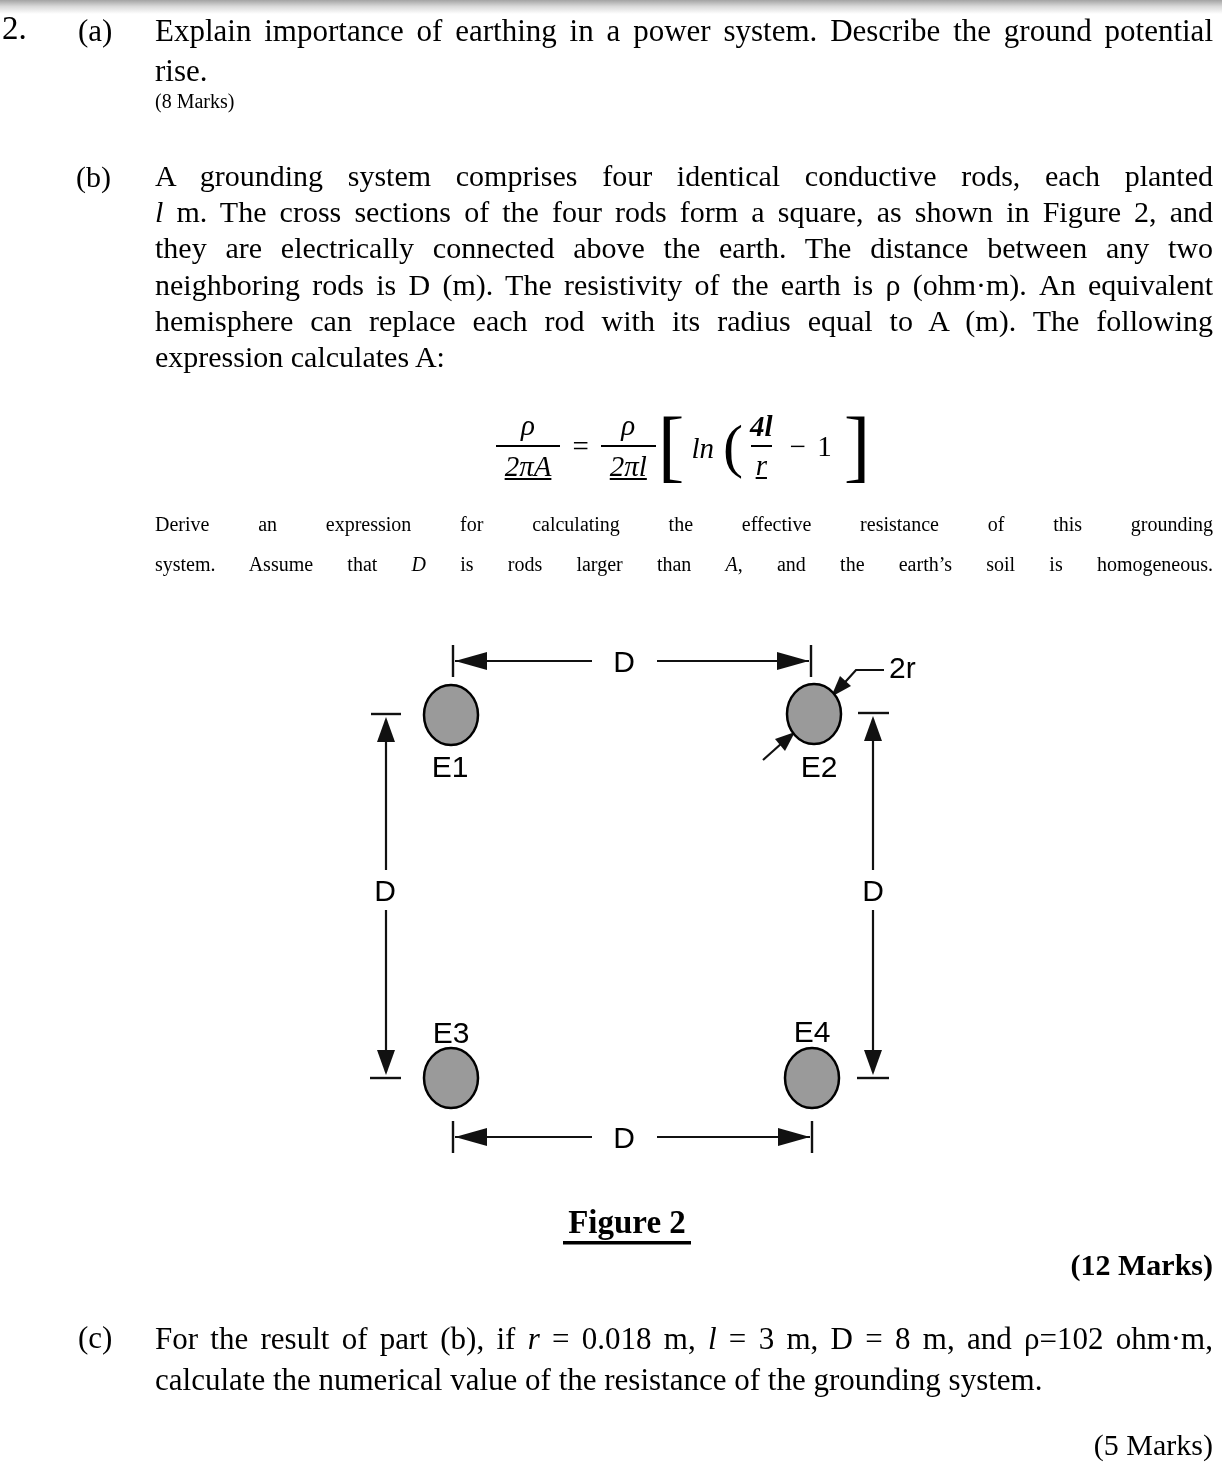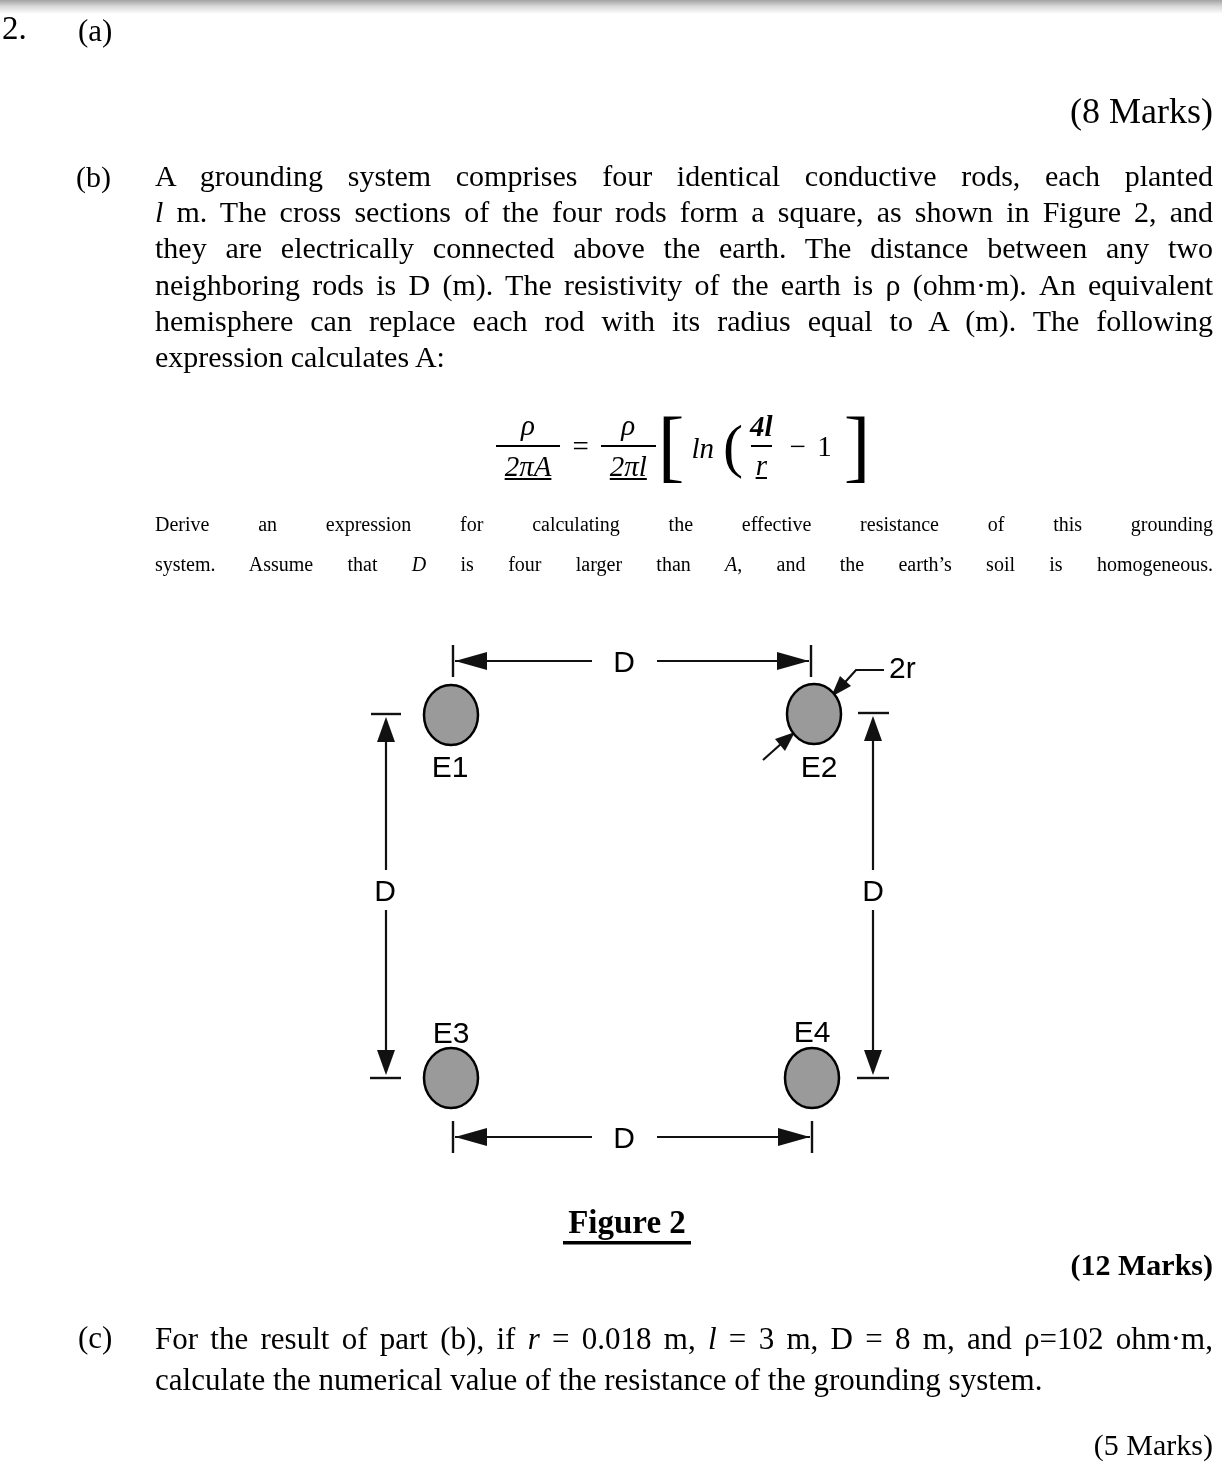--- a/index.html
+++ b/index.html
@@ -9,21 +9,21 @@
     font-family:"Liberation Serif","DejaVu Serif",serif;
   }
   .scan-edge{
     position:absolute;left:0;top:0;width:1222px;height:14px;
     background:linear-gradient(to bottom,#a3a3a3 0%,#d8d8d8 45%,#ffffff 100%);
   }
   .abs{position:absolute;}
   .qnum{left:2px;top:10px;font-size:33px;}
   .pa-label{left:78px;top:13px;font-size:31px;}
   .pa-text{left:155px;top:11px;width:1058px;font-size:31px;line-height:40px;}
-  .pa-marks{left:155px;top:90px;width:1058px;font-size:36px;text-align:right;}
+  .pa-marks{left:155px;top:90px;width:1058px;font-size:20px;}
   .pb-label{left:76px;top:160px;font-size:30px;}
   .pb-text{left:155px;top:158px;width:1058px;font-size:30px;line-height:36.2px;}
   .derive-text{left:155px;top:504px;width:1058px;font-size:20px;line-height:40px;}
   .pb-marks{left:155px;top:1248px;width:1058px;font-size:30px;text-align:right;font-weight:bold;}
   .pc-label{left:78px;top:1320px;font-size:31px;}
   .pc-text{left:155px;top:1318px;width:1058px;font-size:31px;line-height:41px;}
   .pc-marks{left:155px;top:1428px;width:1058px;font-size:30px;text-align:right;}
 
   .tline{text-align:justify;}
   .tline.just{text-align-last:justify;}
@@ -58,20 +58,24 @@
 </style>
 </head>
 <body>
 
 <div class="page">
   <div class="scan-edge"></div>
 
   <div class="abs qnum">2.</div>
 
   <div class="abs pa-label">(a)</div>
+  <div class="abs pa-text">
+      <div class="tline just"><span>Explain importance of earthing in a power system. Describe the ground potential</span></div>
+      <div class="tline noj"><span>rise.</span></div>
+    </div>
   <div class="abs pa-marks">(8 Marks)</div>
 
   <div class="abs pb-label">(b)</div>
   <div class="abs pb-text">
       <div class="tline just"><span>A grounding system comprises four identical conductive rods, each planted</span></div>
       <div class="tline just"><span class="it">l</span><span> m. The cross sections of the four rods form a square, as shown in Figure 2, and</span></div>
       <div class="tline just"><span>they are electrically connected above the earth. The distance between any two</span></div>
       <div class="tline just"><span>neighboring rods is D (m). The resistivity of the earth is ρ (ohm·m). An equivalent</span></div>
       <div class="tline just"><span>hemisphere can replace each rod with its radius equal to A (m). The following</span></div>
       <div class="tline noj"><span>expression calculates A:</span></div>
@@ -94,21 +98,21 @@
       <span class="num">4l</span>
       <span class="den">r</span>
     </span>
     <span class="par"></span>
     <span class="mone">− 1</span>
     <span class="brk">]</span>
   </div>
 
   <div class="abs derive-text">
       <div class="tline just"><span>Derive an expression for calculating the effective resistance of this grounding</span></div>
-      <div class="tline just"><span>system. Assume that </span><span class="it">D</span><span> is four larger than </span><span class="it">A</span><span>, and the earth’s soil is homogeneous.</span></div>
+      <div class="tline just"><span>system. Assume that </span><span class="it">D</span><span> is rods larger than </span><span class="it">A</span><span>, and the earth’s soil is homogeneous.</span></div>
     </div>
 
   <svg class="fig-svg" width="1222" height="630" viewBox="0 0 1222 630">
 
     <line class="fig-tick" x1="453" y1="15" x2="453" y2="47"></line>
     <line class="fig-tick" x1="811" y1="15" x2="811" y2="47"></line>
     <line class="fig-line" x1="455" y1="31" x2="592" y2="31"></line>
     <line class="fig-line" x1="657" y1="31" x2="809" y2="31"></line>
     <polygon class="fig-arrow" points="455,31 487,22 487,40"></polygon>
     <polygon class="fig-arrow" points="809,31 777,22 777,40"></polygon>

